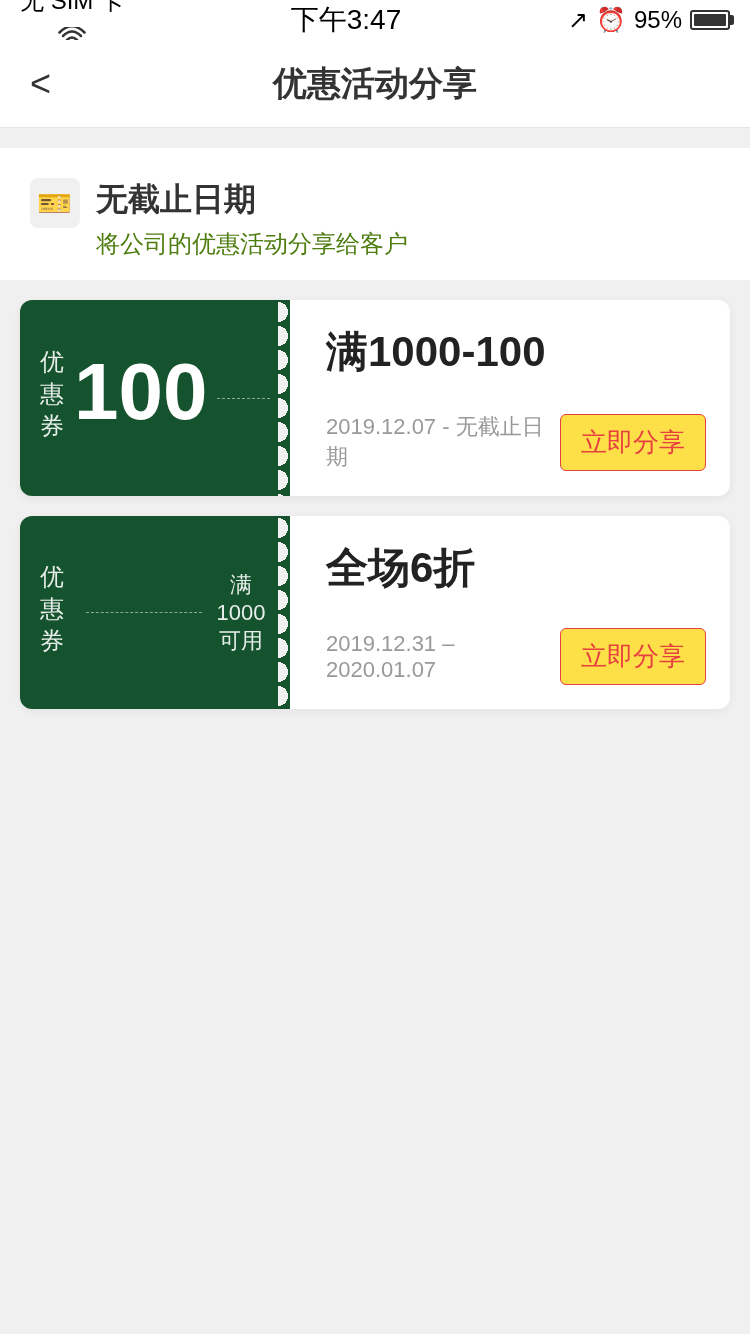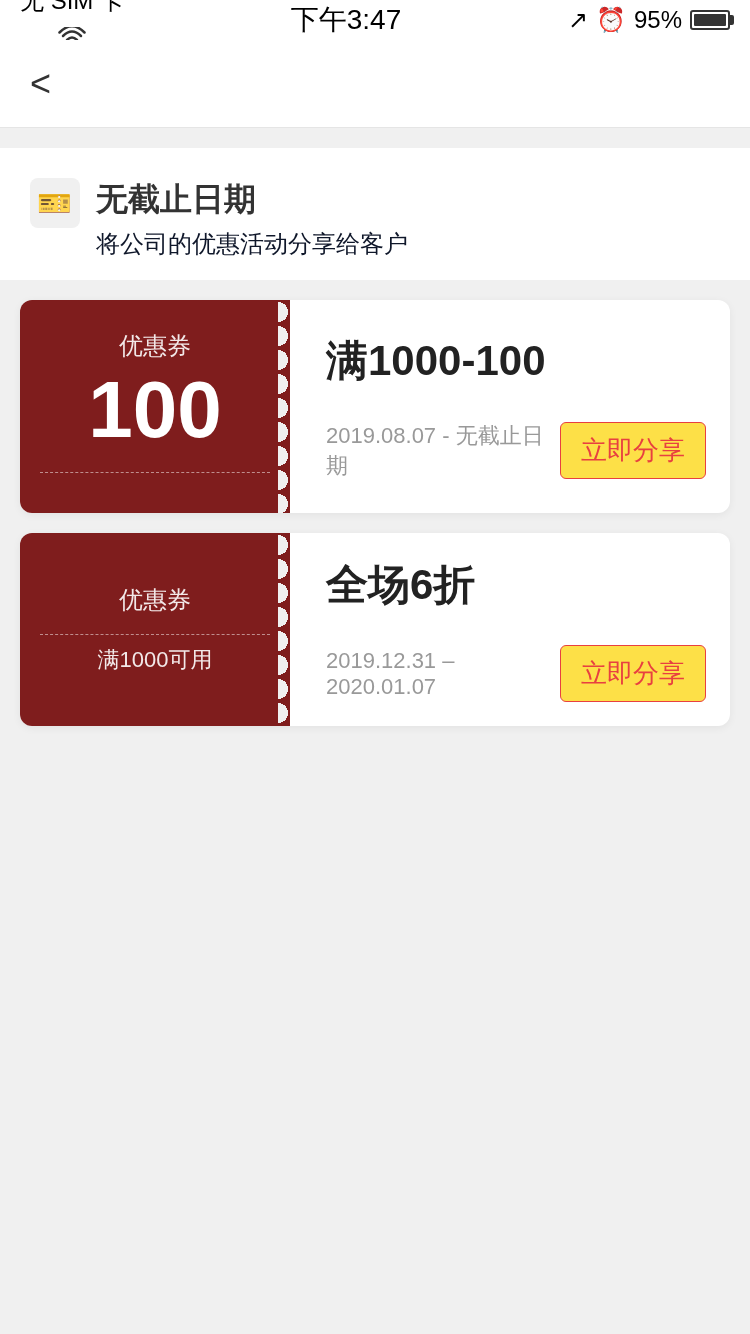--- a/index.html
+++ b/index.html
@@ -113,21 +113,21 @@
       font-size: 28px;
       flex-shrink: 0;
     }
     .section-text .section-title {
       font-size: 32px;
       font-weight: 600;
       color: #333;
     }
     .section-text .section-desc {
       font-size: 24px;
-      color: #0f172a;
+      color: #4d7c0f;
       margin-top: 6px;
     }
 
     
     .coupon-list {
       background: #f0f0f0;
       padding: 0 20px;
     }
 
     
@@ -138,28 +138,29 @@
       overflow: hidden;
       display: flex;
       align-items: stretch;
       position: relative;
       box-shadow: 0 2px 8px rgba(0,0,0,0.06);
     }
 
     
     .coupon-left {
       width: 270px;
-      background: #7f1d1d;
-      display: flex;
-      flex-direction: column;
+      background: #14532d;
+      display: flex;
+      flex-direction: row;
       align-items: center;
       justify-content: center;
       padding: 30px 20px;
       position: relative;
       flex-shrink: 0;
+      gap: 10px;
     }
 
     
     .coupon-left::after {
       content: '';
       position: absolute;
       right: -12px;
       top: 0;
       bottom: 0;
       width: 24px;
@@ -255,20 +256,21 @@
     <span>⏰</span>
     <span>95%</span>
     <span class="battery-icon">
       <span class="battery-fill"></span>
     </span>
   </div>
 </div>
 
 <div class="nav-bar">
   <span class="nav-back">&lt;</span>
+  <span class="nav-title">优惠活动分享</span>
 </div>
 
 <div class="section-header">
   <div class="section-icon">🎫</div>
   <div class="section-text">
     <div class="section-title">无截止日期</div>
     <div class="section-desc">将公司的优惠活动分享给客户</div>
   </div>
 </div>
 
@@ -276,21 +278,21 @@
 
   <div class="coupon-card" style="margin-top:20px;">
     <div class="coupon-left">
       <div class="coupon-label">优惠券</div>
       <div class="coupon-amount">100</div>
       <hr class="coupon-divider">
     </div>
     <div class="coupon-right">
       <div class="coupon-name">满1000-100</div>
       <div class="coupon-bottom-row">
-        <span class="coupon-date">2019.08.07 - 无截止日期</span>
+        <span class="coupon-date">2019.12.07 - 无截止日期</span>
         <button class="share-btn">立即分享</button>
       </div>
     </div>
   </div>
 
   <div class="coupon-card">
     <div class="coupon-left">
       <div class="coupon-label">优惠券</div>
       <hr class="coupon-divider">
       <div class="coupon-condition">满1000可用</div>

